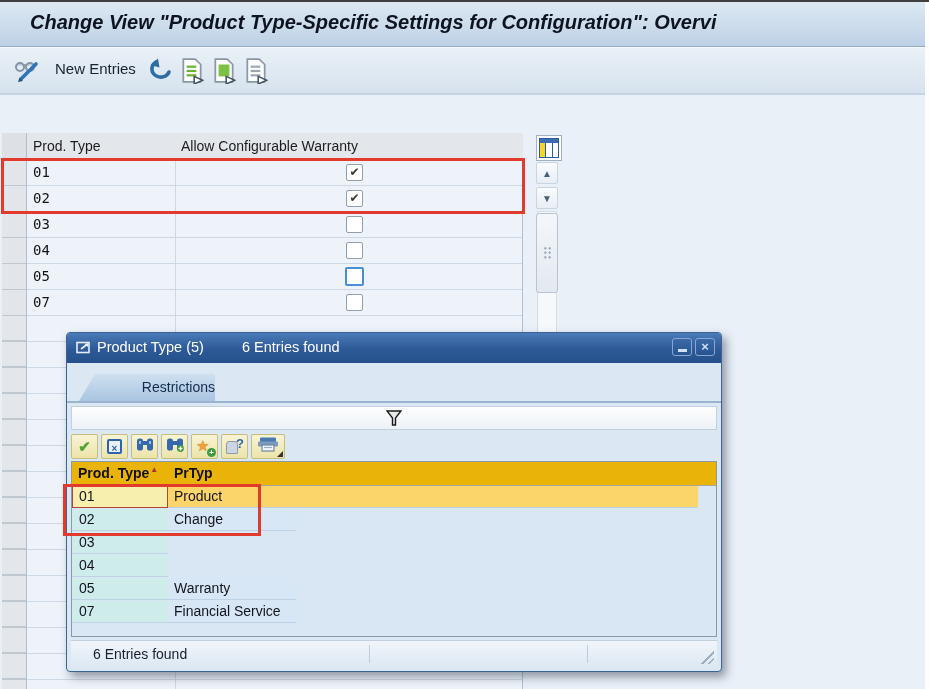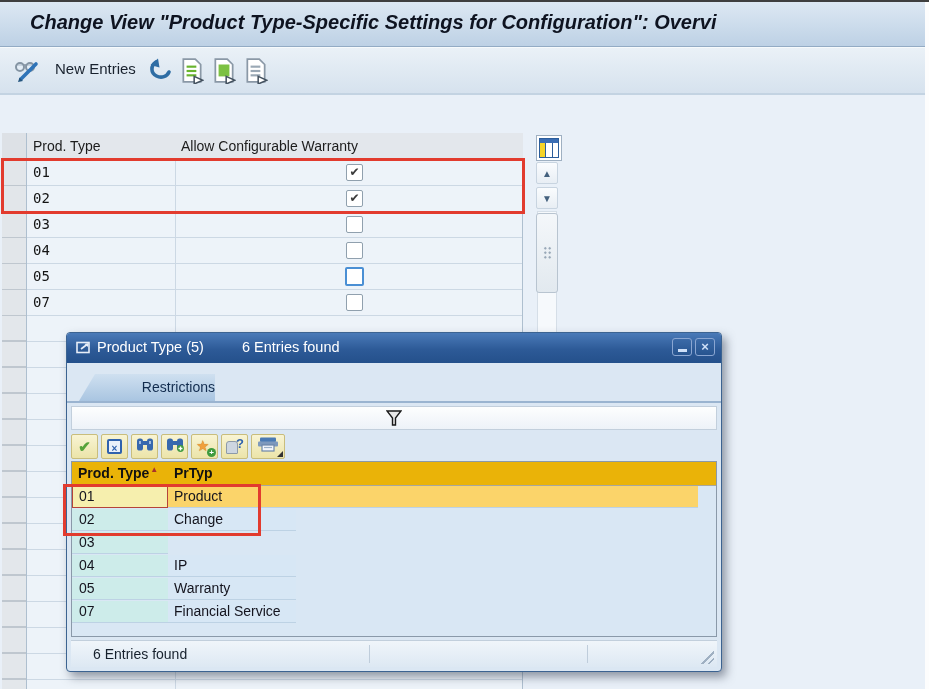--- a/index.html
+++ b/index.html
@@ -354,21 +354,20 @@
         <span class="c1">01</span>
       </div>
       <div class="prow" style="top:47px">
         <span class="c2">Change</span>
         <span class="c1">02</span>
       </div>
       <div class="prow" style="top:70px">
         <span class="c1">03</span>
       </div>
       <div class="prow" style="top:93px">
-        <span class="c2">IP</span>
         <span class="c1">04</span>
       </div>
       <div class="prow" style="top:116px">
         <span class="c2">Warranty</span>
         <span class="c1">05</span>
       </div>
       <div class="prow" style="top:139px">
         <span class="c2">Financial Service</span>
         <span class="c1">07</span>
       </div>

